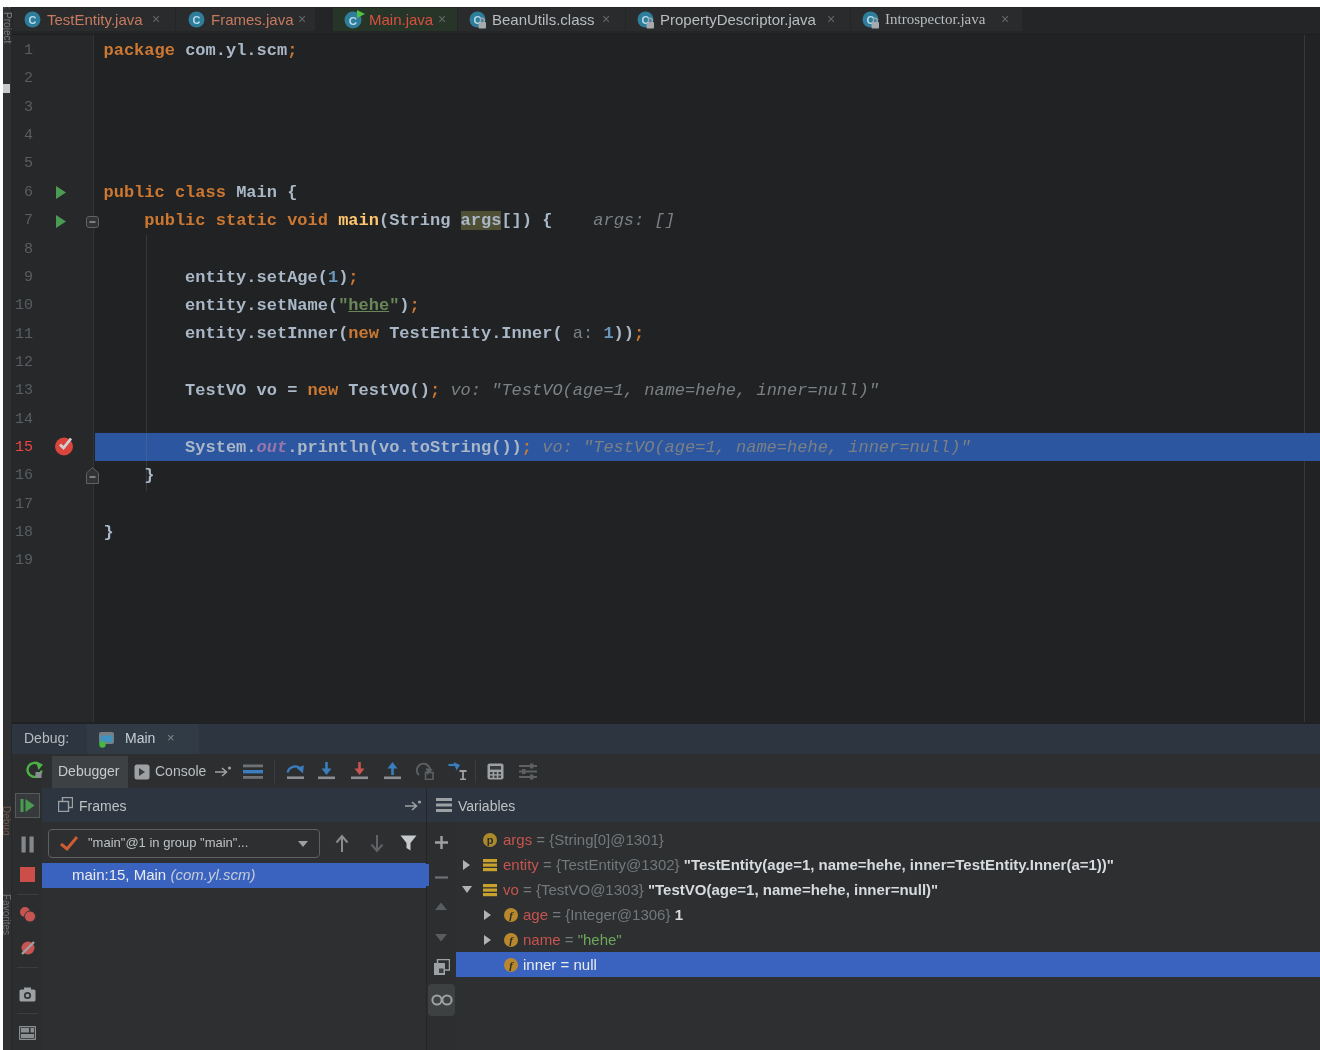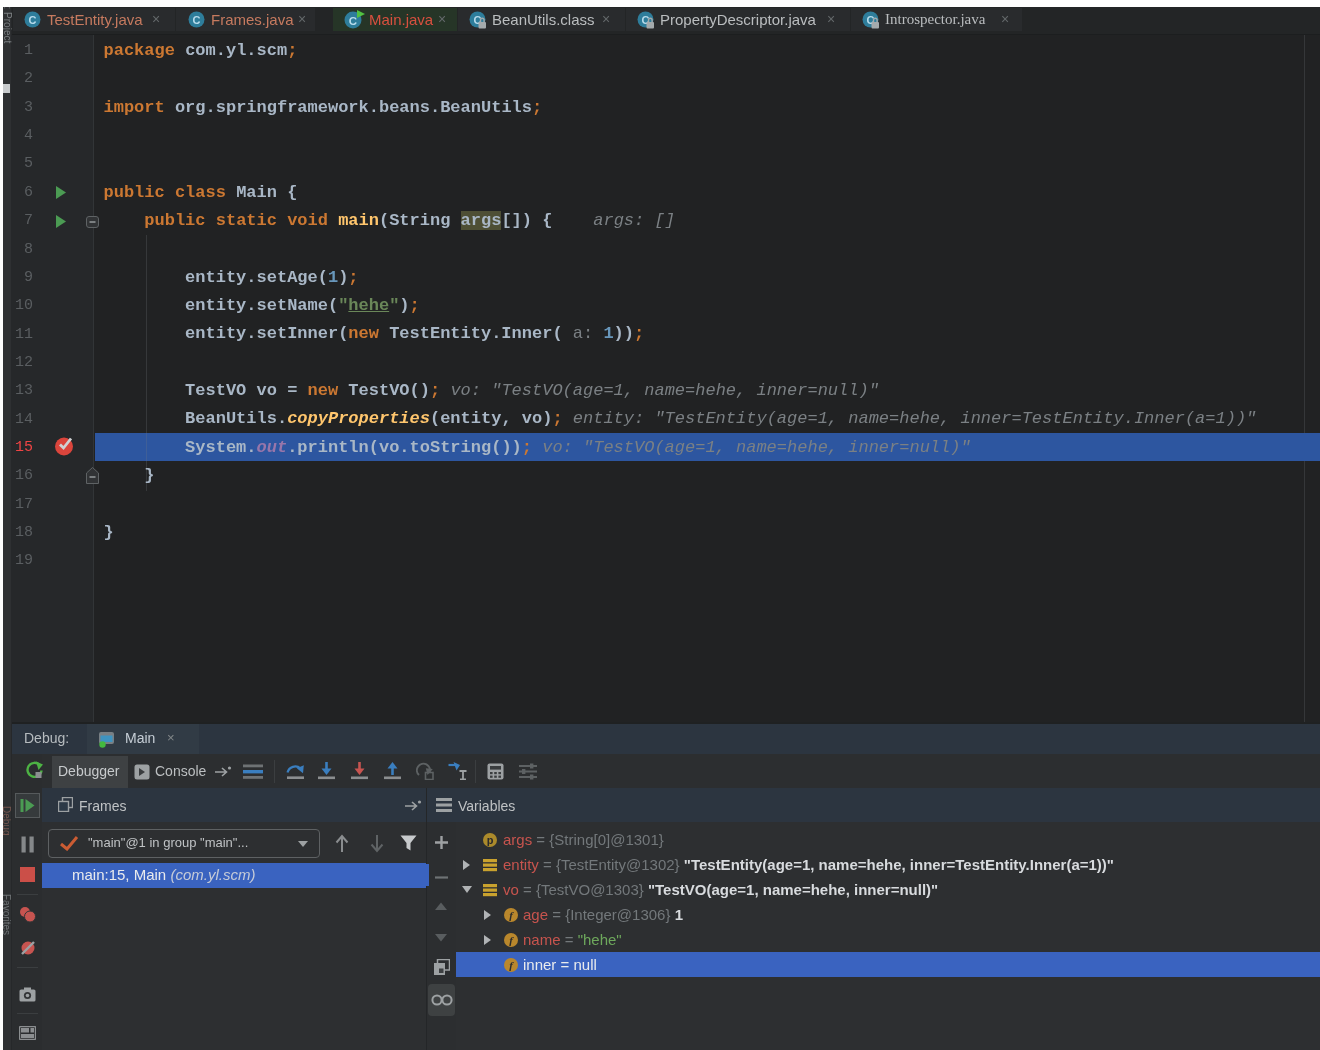--- a/index.html
+++ b/index.html
@@ -156,28 +156,26 @@
     <svg class="abs" style="left:42px;top:406px" width="22" height="22">
         <circle cx="10" cy="11.5" r="9" fill="#db453c"></circle>
         <path d="M6 9.5 L9.5 13 L17 3.5" stroke="#cfd2d4" stroke-width="2.8" fill="none"></path>
       </svg>
     <svg class="abs" style="left:74px;top:438px" width="13" height="17">
         <path d="M6.5 0.5 L12.5 6 L12.5 16.5 L0.5 16.5 L0.5 6 Z" fill="#313335" stroke="#5f6365"></path>
         <line x1="3.5" y1="10" x2="9.5" y2="10" stroke="#9da1a3" stroke-width="1.4"></line>
       </svg>
 
     <div class="cl" style="top:7.8px"><span class="k">package </span>com.yl.scm<span class="k">;</span></div>
-    <div class="cl" style="top:64.5px"><span class="k">import </span>org.springframework.beans.BeanUtils<span class="k">;</span></div>
     <div class="cl" style="top:149.6px"><span class="k">public class </span>Main {</div>
     <div class="cl" style="top:178px">    <span class="k">public static void </span><span class="sm" style="font-style:normal">main</span>(String <span style="background:#4e4f35">args</span>[]) {    <span class="hint">args: []</span></div>
     <div class="cl" style="top:234.6px">        entity.setAge(<span class="num">1</span>)<span class="k">;</span></div>
     <div class="cl" style="top:263px">        entity.setName(<span class="str">"<span style="text-decoration:underline">hehe</span>"</span>)<span class="k">;</span></div>
     <div class="cl" style="top:291.3px">        entity.setInner(<span class="k">new</span> TestEntity.Inner(<span class="hint" style="font-style:normal"> a: </span><span class="num">1</span>))<span class="k">;</span></div>
     <div class="cl" style="top:348px">        TestVO vo = <span class="k">new</span> TestVO()<span class="k">;</span> <span class="hint">vo: "TestVO(age=1, name=hehe, inner=null)"</span></div>
-    <div class="cl" style="top:376.3px">        BeanUtils.<span class="sm">copyProperties</span>(entity, vo)<span class="k">;</span> <span class="hint">entity: "TestEntity(age=1, name=hehe, inner=TestEntity.Inner(a=1))"</span></div>
     <div class="cl" style="top:404.7px">        System.<span class="sf">out</span>.println(vo.toString())<span class="k">;</span> <span class="hint">vo: "TestVO(age=1, name=hehe, inner=null)"</span></div>
     <div class="cl" style="top:433px">    }</div>
     <div class="cl" style="top:489.7px">}</div>
   </div>
   <div class="abs" style="left:12px;top:722px;width:1308px;height:2px;background:#1f2122"></div>
   <div class="abs" id="dhead">
     <span class="abs" style="left:12px;top:6px;font-size:14px;color:#b7bcbf;">Debug:</span>
     <div class="abs" style="left:75px;top:0;width:112px;height:30px;background:#313b45;"></div>
     <svg class="abs" style="left:86px;top:7px" width="18" height="17">
       <rect x="1" y="1" width="15" height="12" rx="2" fill="#787f84"></rect>

